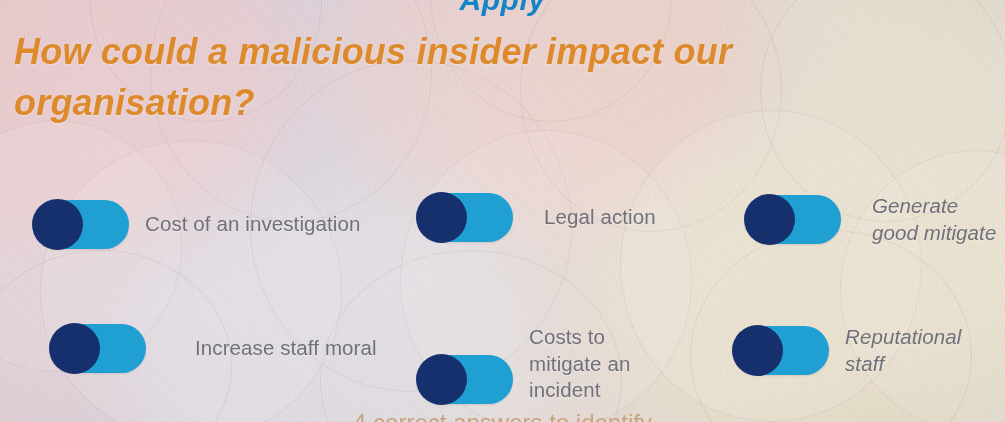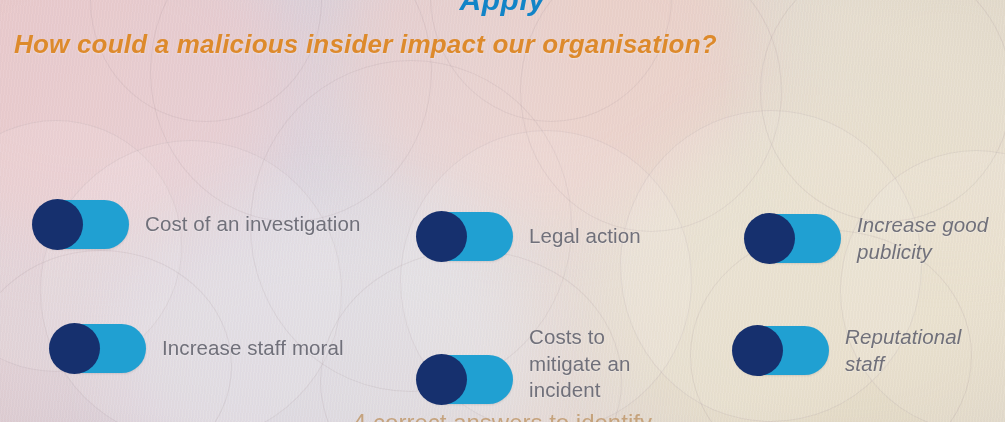--- a/index.html
+++ b/index.html
@@ -47,21 +47,21 @@
   
   #toptext{
     position:absolute;left:0;top:-17px;width:1005px;text-align:center;
     font-size:30px;font-weight:700;font-style:italic;color:#1284c7;
     letter-spacing:.5px;white-space:nowrap;
   }
 
   
   #title{
     position:absolute;left:14px;top:26px;width:800px;
-    font-size:26px;line-height:1.42;font-weight:700;font-style:italic;
+    font-size:36px;line-height:1.42;font-weight:700;font-style:italic;
     color:#dd8a2c;letter-spacing:.2px;
     text-shadow:0 1px 2px rgba(255,255,255,.35);
   }
 
   
   #options{position:absolute;left:0;top:182px;width:1005px;}
   .orow{position:relative;height:124px;}
   .opt{position:absolute;display:flex;align-items:center;}
   .pill{
     position:relative;flex:0 0 auto;width:96px;height:49px;
@@ -73,23 +73,23 @@
     border-radius:50%;background:#16306e;
   }
   .olabel{
     margin-left:16px;font-size:20.5px;line-height:1.30;color:#70707a;
     letter-spacing:.1px;text-shadow:0 1px 1px rgba(255,255,255,.3);
   }
   .olabel.it{font-style:italic;}
 
   
   .c1{left:33px;} .c2{left:417px;} .c3{left:745px;}
-  .r2 .c1{left:50px;} .r2 .c2{left:417px;align-items:flex-end;} .r2 .c3{left:733px;}
+  .r2 .c1{left:50px;gap:33px;} .r2 .c2{left:417px;align-items:flex-end;} .r2 .c3{left:733px;}
   .r1 .opt{top:18px;} .r2 .opt{top:18px;}
-  .r1 .c2,.r1 .c3{top:30px;}
+  .r1 .c2,.r1 .c3{top:11px;gap:15px;}
 
   
   #bottomtext{
     position:absolute;left:0;bottom:-15px;width:1005px;text-align:center;
     font-size:24px;font-weight:400;color:#c19a6e;opacity:.85;
     white-space:nowrap;filter:blur(.6px);
   }
 </style>
 </head>
 <body>
@@ -141,21 +141,21 @@
         <span class="pill">
             <i class="knob"></i>
           </span>
         <span class="olabel">Legal action</span>
       </div>
 
       <div class="opt c3">
         <span class="pill">
             <i class="knob"></i>
           </span>
-        <span class="olabel it" style="max-width:180px;">Increase good publicity</span>
+        <span class="olabel it" style="max-width:180px;">Generate good mitigate</span>
       </div>
 
     </div>
 
     <div class="orow r2">
 
       <div class="opt c1">
         <span class="pill">
             <i class="knob"></i>
           </span>

